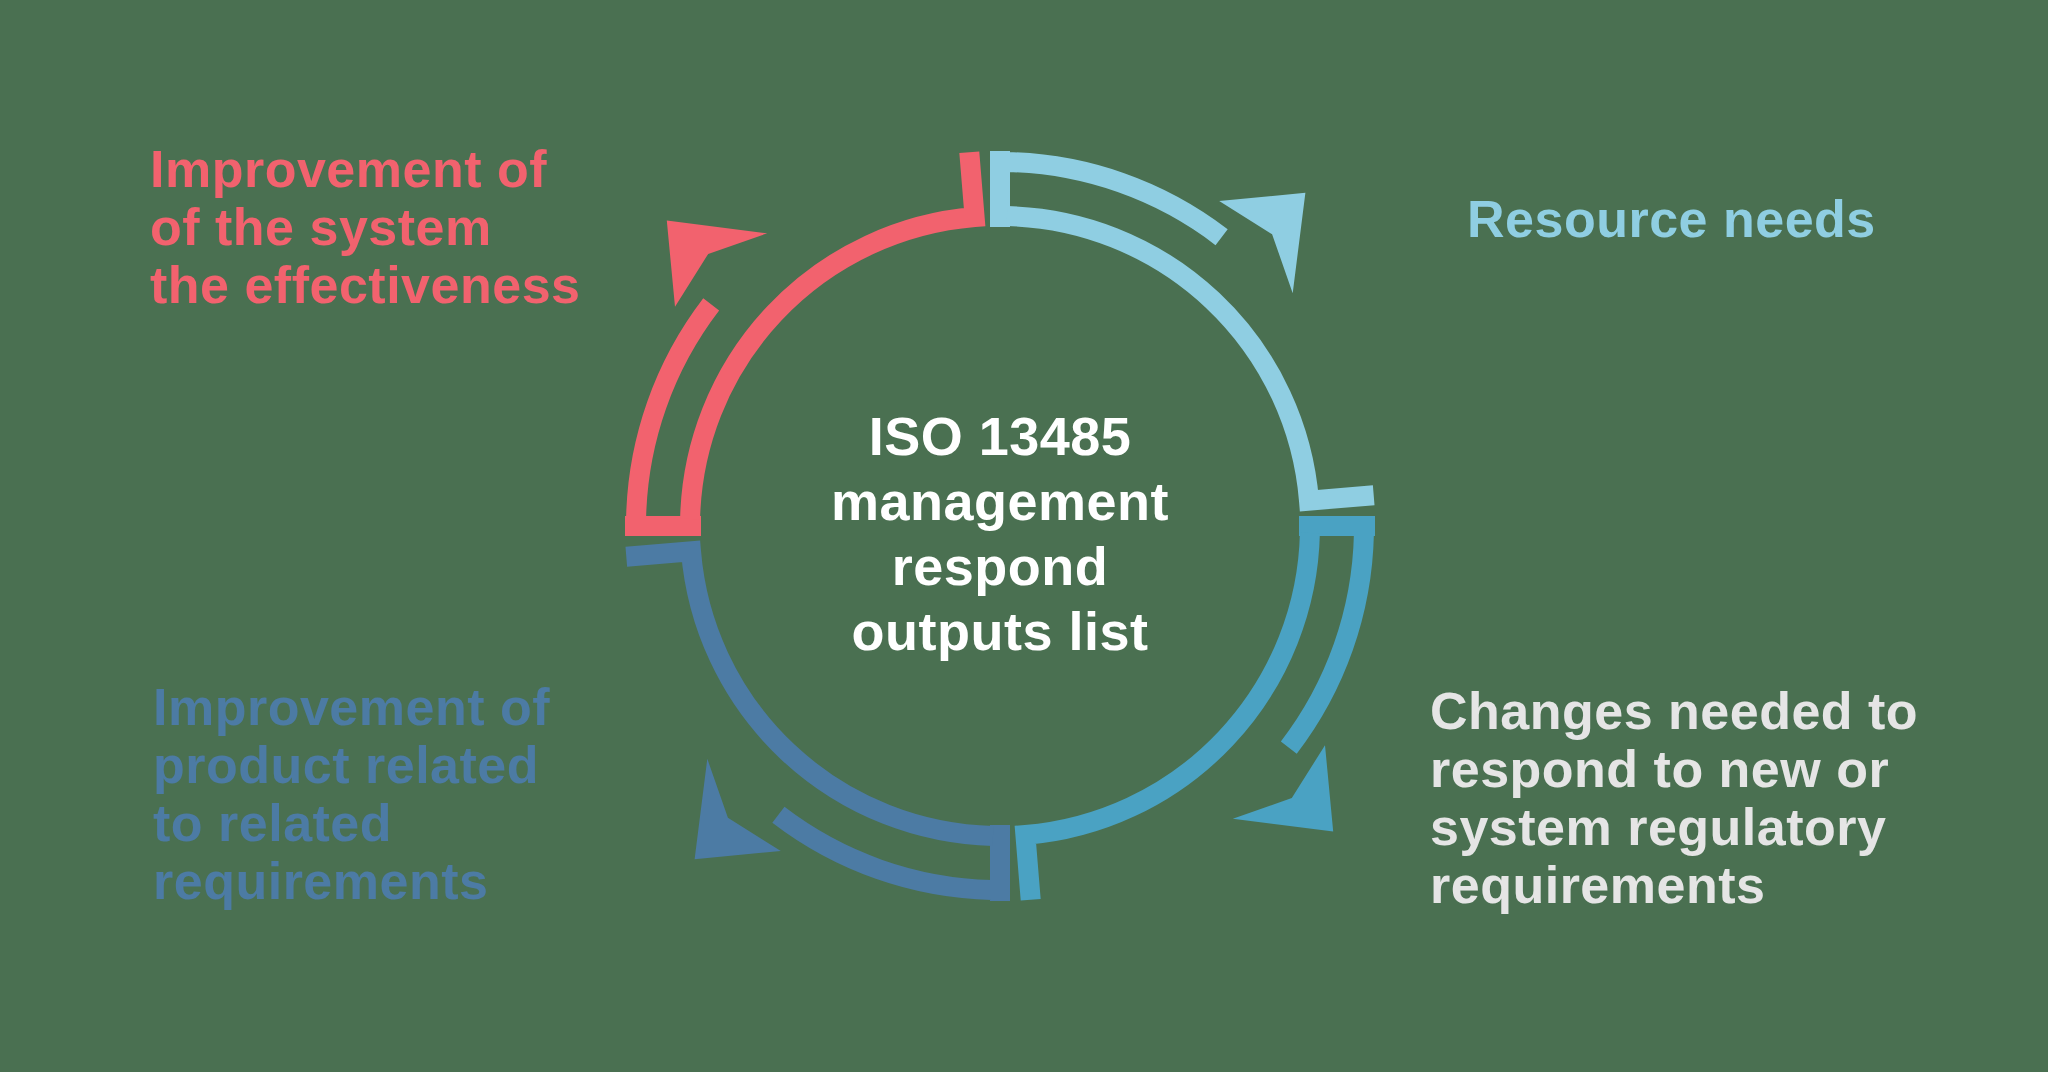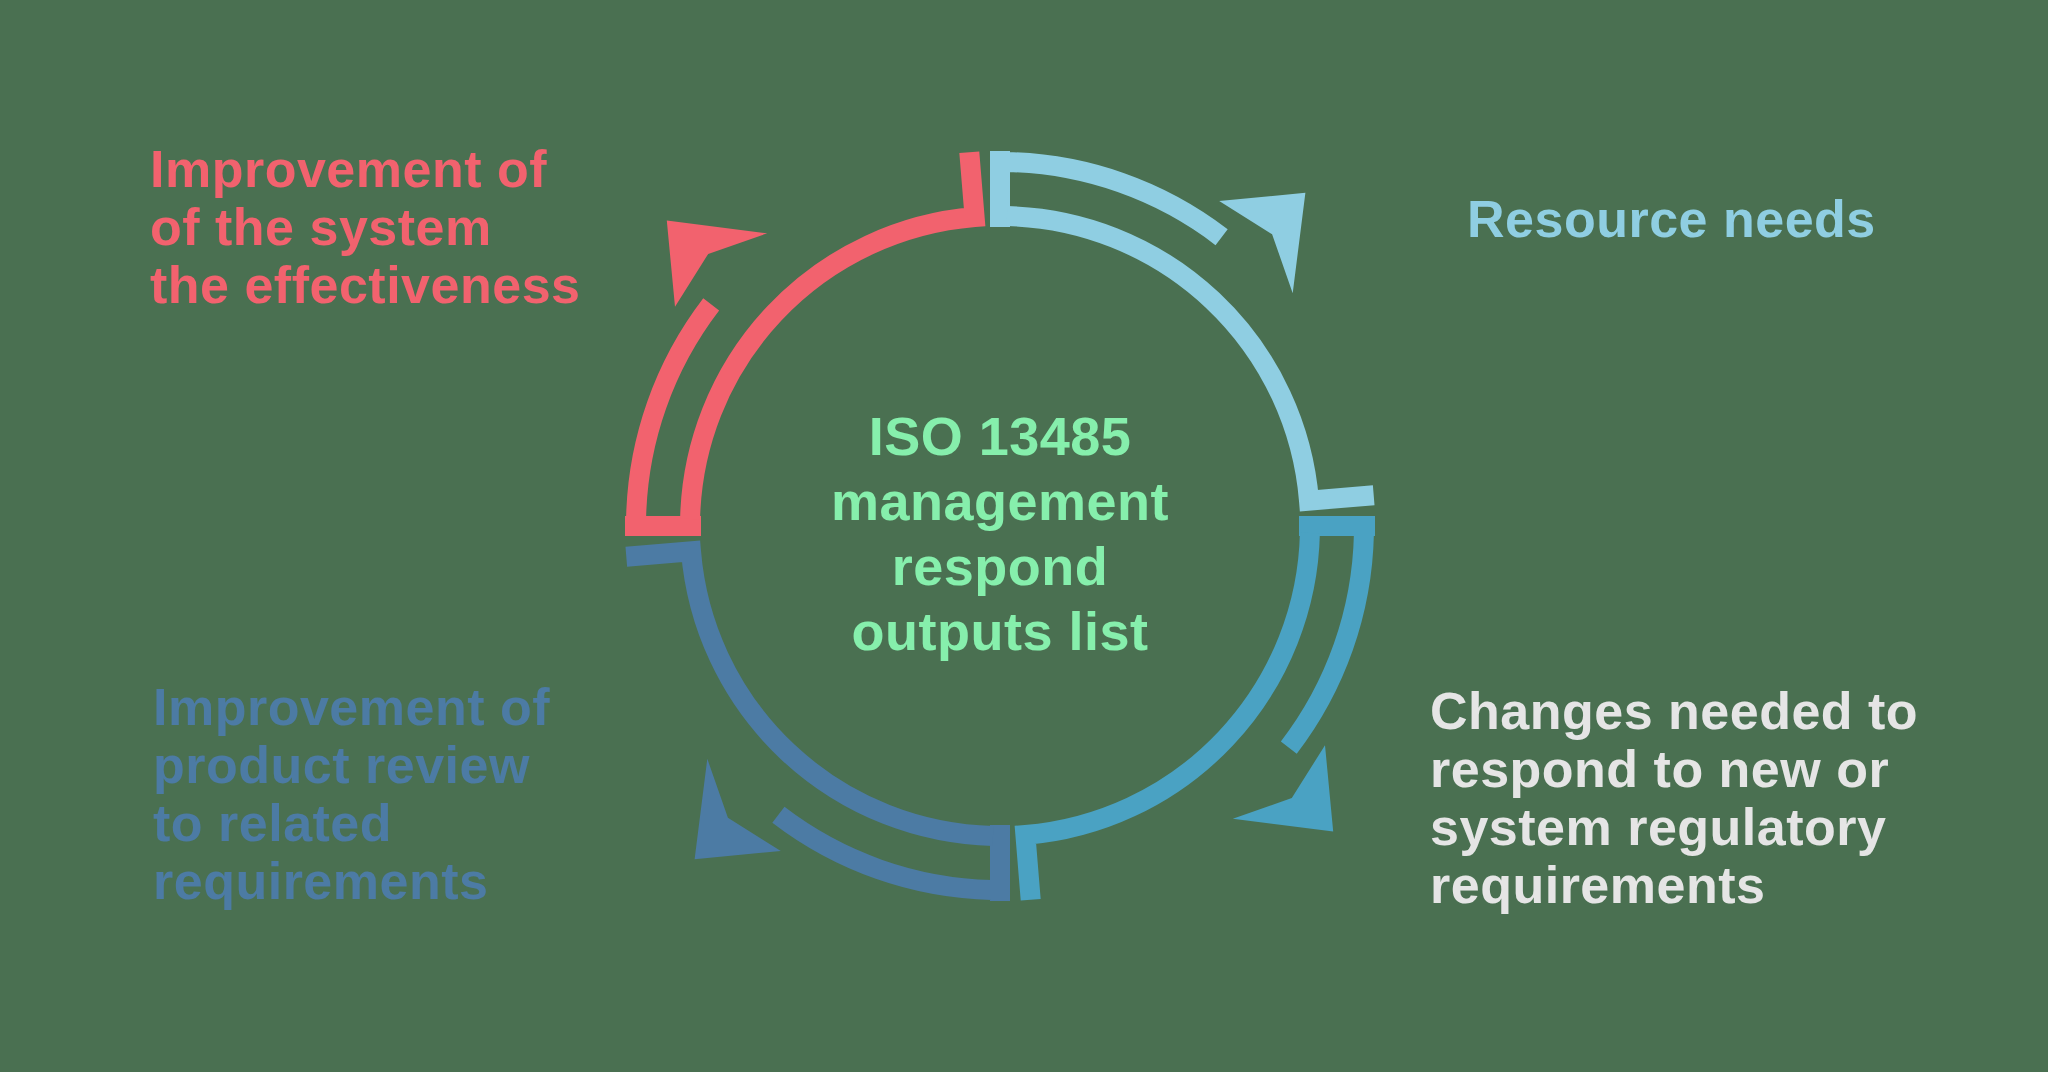--- a/index.html
+++ b/index.html
@@ -72,25 +72,25 @@
 
   <div class="label label-changes-regulatory" style="color: #e5e5e5;">
       <div>Changes needed to</div>
       <div>respond to new or</div>
       <div>system regulatory</div>
       <div>requirements</div>
     </div>
 
   <div class="label label-improvement-product" style="color: rgb(76, 123, 164);">
       <div>Improvement of</div>
-      <div>product review</div>
+      <div>product related</div>
       <div>to related</div>
       <div>requirements</div>
     </div>
 
-  <div class="center-text" style="color: #86efac;">
+  <div class="center-text" style="color: #ffffff;">
       <div>ISO 13485</div>
       <div>management</div>
       <div>respond</div>
       <div>outputs list</div>
     </div>
 
 </div>
 
 </body></html>

